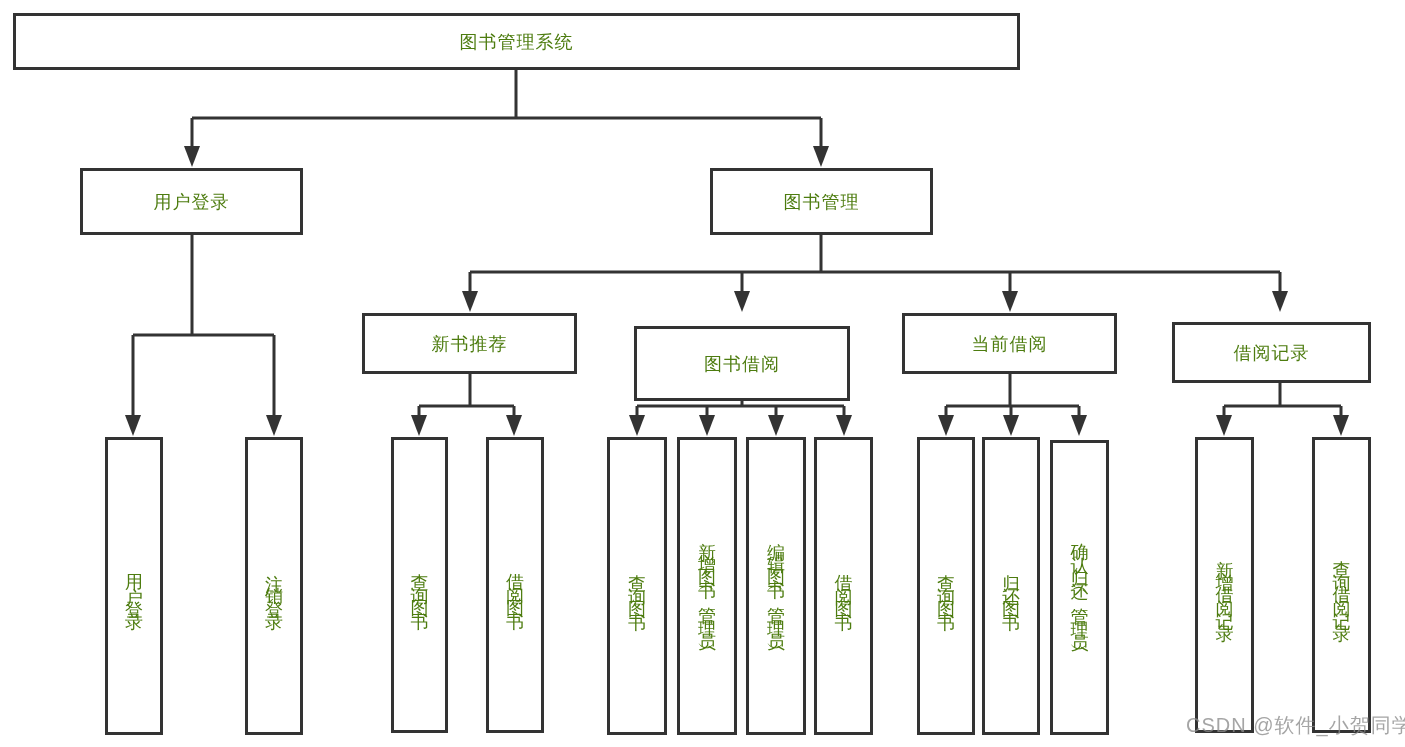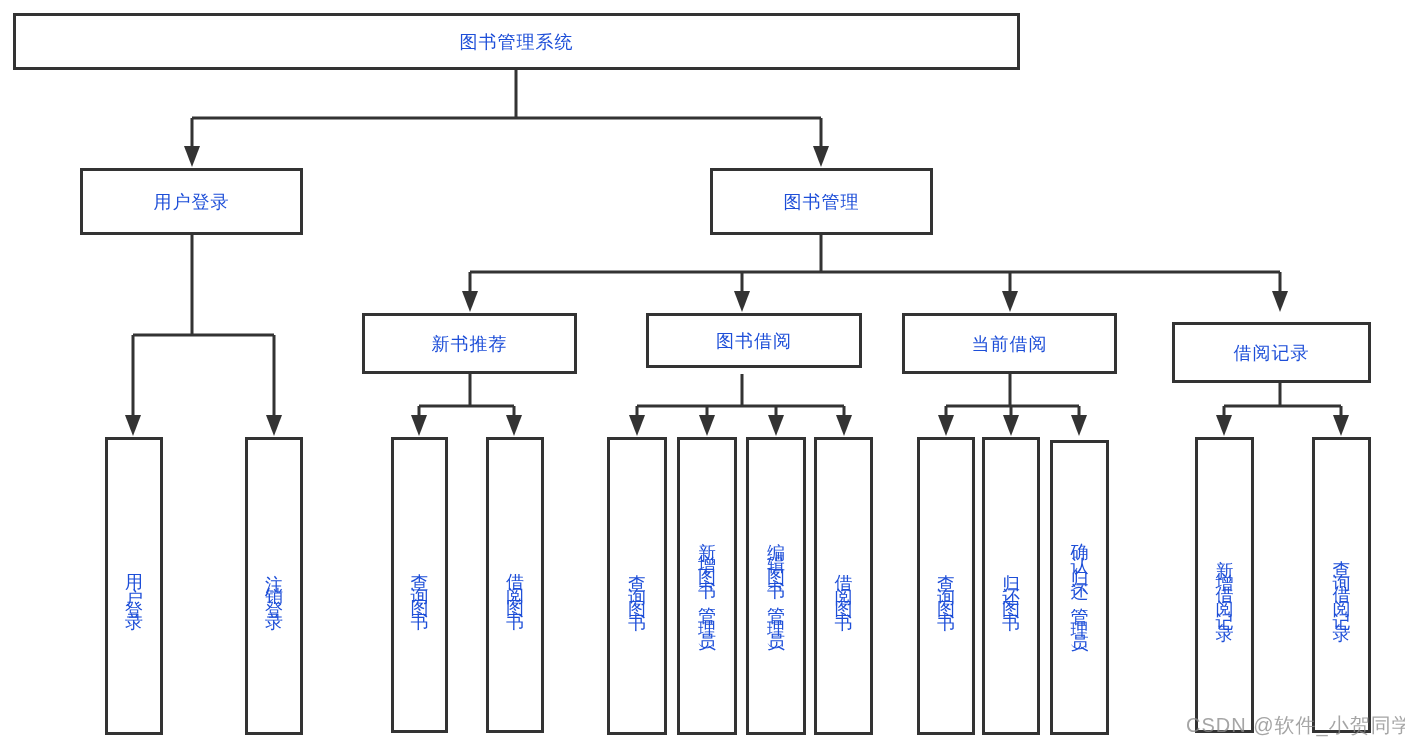--- a/index.html
+++ b/index.html
@@ -17,21 +17,21 @@
     width: 1405px; height: 747px;
   }
   .node {
     position: absolute;
     box-sizing: border-box;
     border: 3px solid #333333;
     background: #ffffff;
     display: flex;
     align-items: center;
     justify-content: center;
-    color: #1d4ed8;
+    color: #4d7c0f;
   }
   .node .h {
     font-size: 18px;
     letter-spacing: 1px;
     white-space: nowrap;
   }
   .node .v {
     writing-mode: vertical-rl;
     text-orientation: mixed;
     font-size: 18px;
@@ -101,21 +101,21 @@
   <div class="node" style="left:80px; top:168px; width:223px; height:67px;">
     <span class="h">用户登录</span>
   </div>
   <div class="node" style="left:362px; top:313px; width:215px; height:61px;">
     <span class="h">新书推荐</span>
   </div>
 
   <div class="node" style="left:710px; top:168px; width:223px; height:67px;">
     <span class="h">图书管理</span>
   </div>
-  <div class="node" style="left:634px; top:313px; width:216px; height:55px;margin-left:12px;">
+  <div class="node" style="left:634px; top:326px; width:216px; height:75px;">
     <span class="h">图书借阅</span>
   </div>
   <div class="node" style="left:902px; top:313px; width:215px; height:61px;">
     <span class="h">当前借阅</span>
   </div>
   <div class="node" style="left:1172px; top:322px; width:199px; height:61px;">
     <span class="h">借阅记录</span>
   </div>
 
   <div class="node" style="left:105px; top:437px; width:58px; height:298px;">

